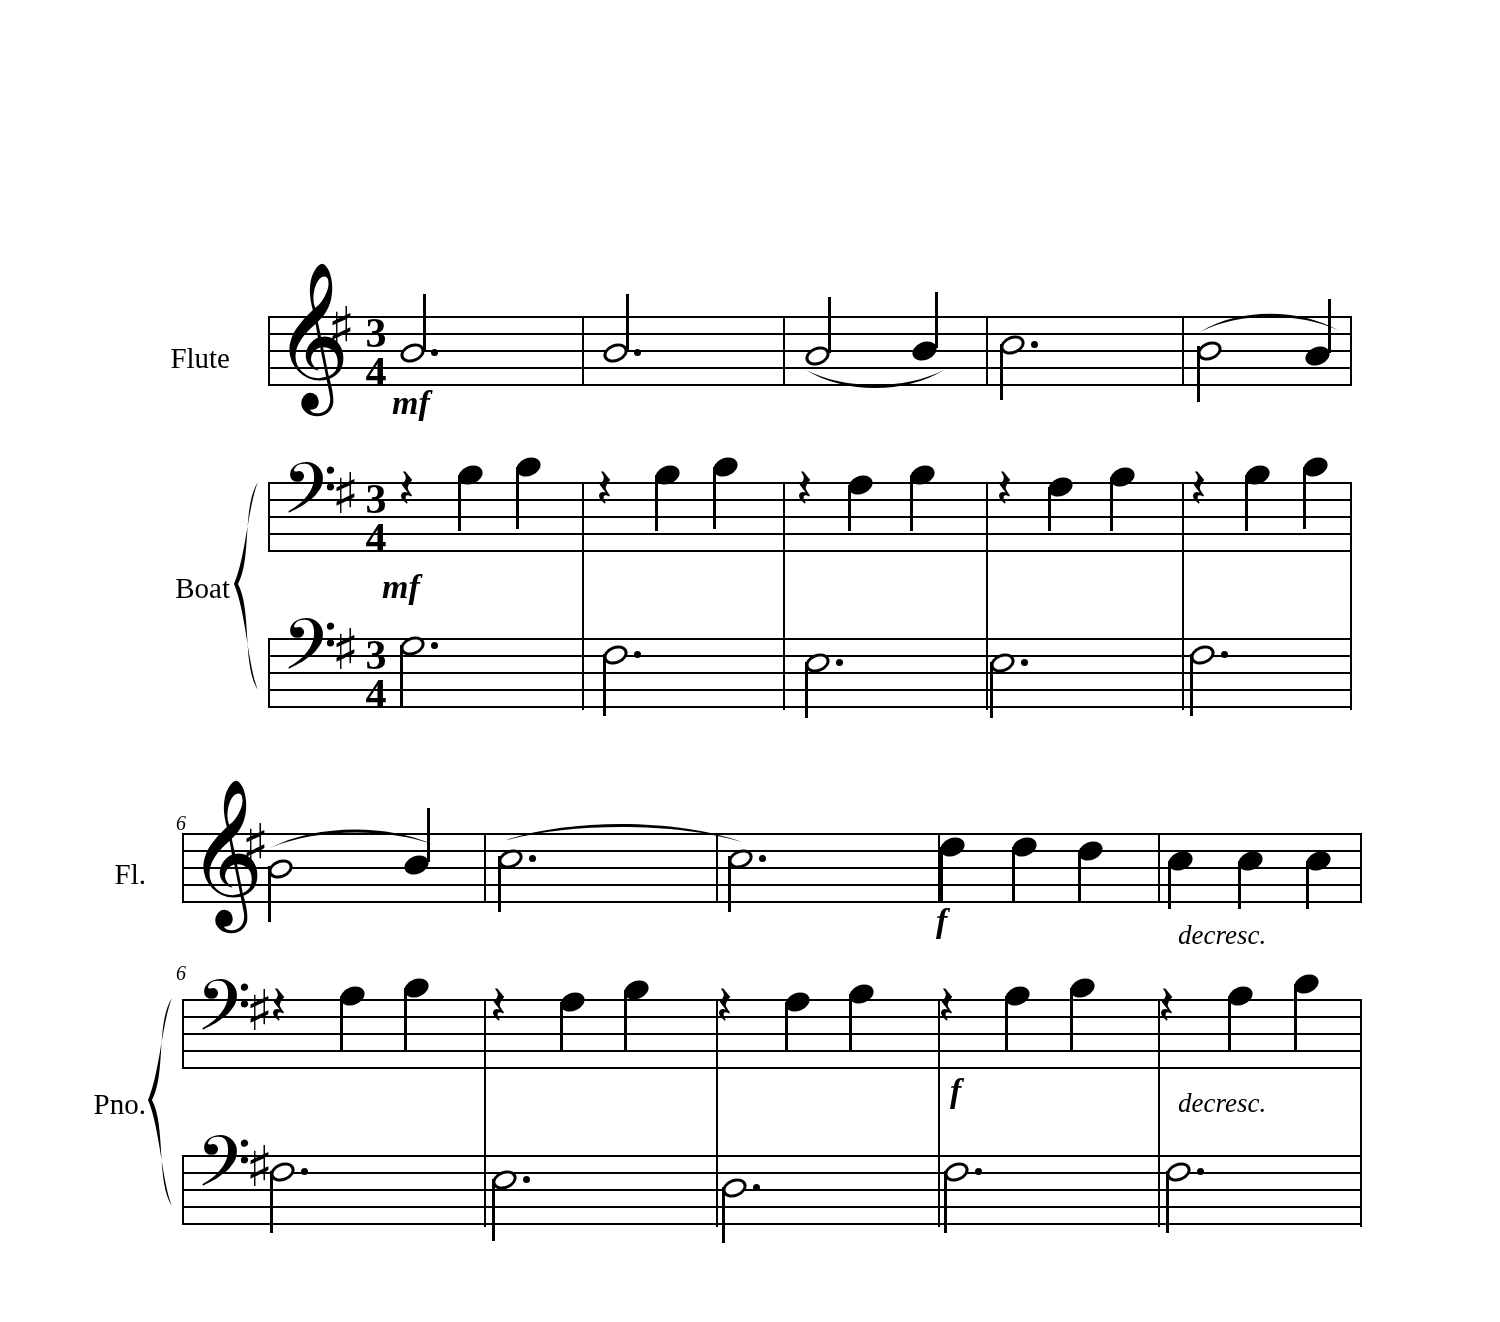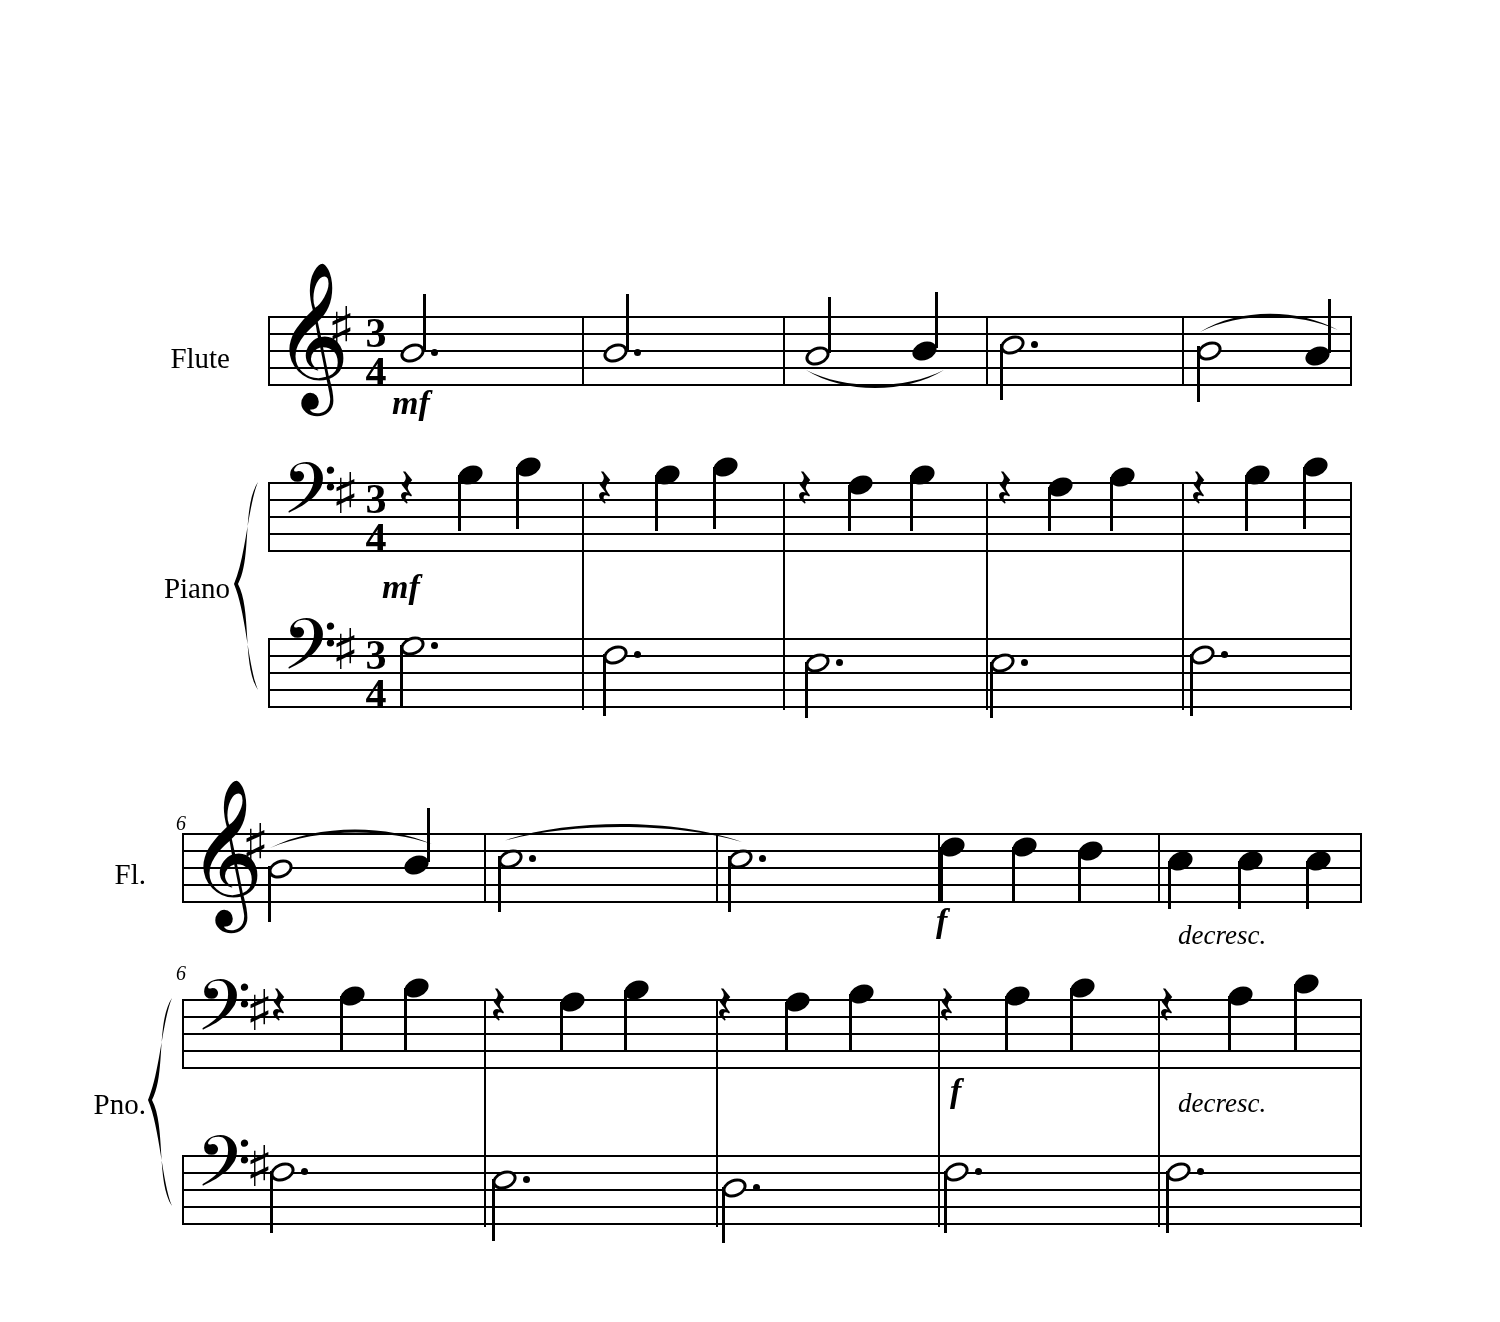--- a/index.html
+++ b/index.html
@@ -215,21 +215,21 @@
     <div class="note" style="left:1305px; top:323px;">
       <div class="head filled" style="left:0; top:0;"></div>
       <div class="stem" style="left:23px; top:-48px; height:54px;"></div>
     </div>
     <div class="slur" style="left:1196px; top:284px; width:146px; height:26px;">
       <svg width="146" height="26" viewBox="0 0 146 26">
           <path d="M4 24 C 42 0, 102 0, 142 22 C 102 4, 42 4, 4 24 Z" fill="#000"></path>
         </svg>
     </div>
 
-    <div class="inst-label" style="left:60px; top:548px; width:170px;">Piano</div>
+    <div class="inst-label" style="left:60px; top:548px; width:170px;">Boat</div>
     <div class="brace" style="left:232px; top:456px;">
       <svg width="30" height="212" viewBox="0 0 30 212">
         <path d="M26 2 C 10 26, 20 78, 6 104 C 20 130, 10 186, 26 210 C 16 186, 14 132, 2 104 C 14 76, 16 26, 26 2 Z" fill="#000"></path>
       </svg>
     </div>
 
     <div class="staff" style="left:268px; top:458px; width:1084px; height:72px;">
       <div class="line" style="top:0px;"></div>
       <div class="line" style="top:17px;"></div>
       <div class="line" style="top:34px;"></div>

